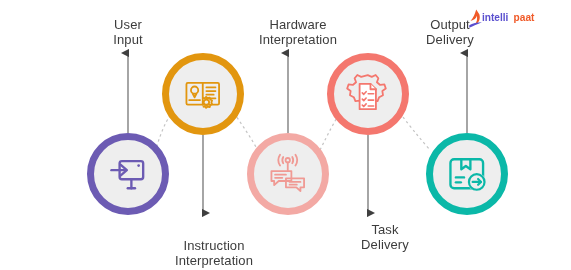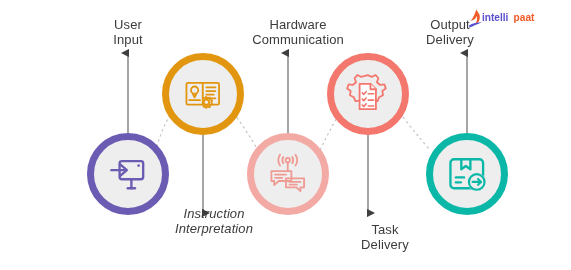--- a/index.html
+++ b/index.html
@@ -64,21 +64,21 @@
   .step-label {
     position: absolute;
     text-align: center;
     font-size: 13px;
     line-height: 15px;
     color: #3c3c3c;
     letter-spacing: 0.1px;
     white-space: pre-line;
   }
   #label-1 { left: 78px;  top: 17px;  width: 100px; }
-  #label-2 { left: 150px; top: 206px; width: 128px; font-style: italic; }
+  #label-2 { left: 150px; top: 238px; width: 128px; }
   #label-3 { left: 232px; top: 17px;  width: 132px; }
   #label-4 { left: 330px; top: 222px; width: 110px; }
   #label-5 { left: 398px; top: 17px;  width: 104px; }
 
   
   #brand-logo {
     position: absolute;
     left: 468px;
     top: 8px;
     width: 76px;
@@ -170,21 +170,21 @@
           <path d="M32.5 3 a11 11 0 0 1 0 12"></path>
           <path d="M6 21 h22 v11 h-14 l-5 4.5 v-4.5 h-3 z"></path>
           <path d="M10 25 h12 M10 28.5 h8"></path>
           <path d="M22 29 h20 v10 h-4 v4 l-4.5 -4 h-11.5 z"></path>
           <path d="M26 33 h12 M26 36 h8"></path>
         </g>
       </svg>
     </div>
   </div>
   <div class="step-label" id="label-3">Hardware
-Communication</div>
+Interpretation</div>
 
   <div class="step-node node-high" id="node-4">
     <div class="icon-wrap">
       <svg viewBox="0 0 48 48">
         <g fill="none" stroke="#f4776e" stroke-width="2" stroke-linejoin="round">
           <path d="M24 3.5 l4.4 1.8 4.3 -2 3 3.6 -1.6 4.4 3.6 3 4.7 -.6 1.5 4.5 -3.8 2.8 .7 4.6 -4.2 2.2 -1.8 4.3 -4.7 -.5 -3.2 3.5 -4.3 -2 -4.3 2 -3.2 -3.5 -4.7 .5 -1.8 -4.3 -4.2 -2.2 .7 -4.6 -3.8 -2.8 1.5 -4.5 4.7 .6 3.6 -3 -1.6 -4.4 3 -3.6 4.3 2 z"></path>
         </g>
         <g fill="#ffffff" stroke="#f4776e" stroke-width="2" stroke-linecap="round" stroke-linejoin="round">
           <path d="M15 13 h12 l6 6 v22 h-18 z"></path>
           <path d="M27 13 v6 h6"></path>

